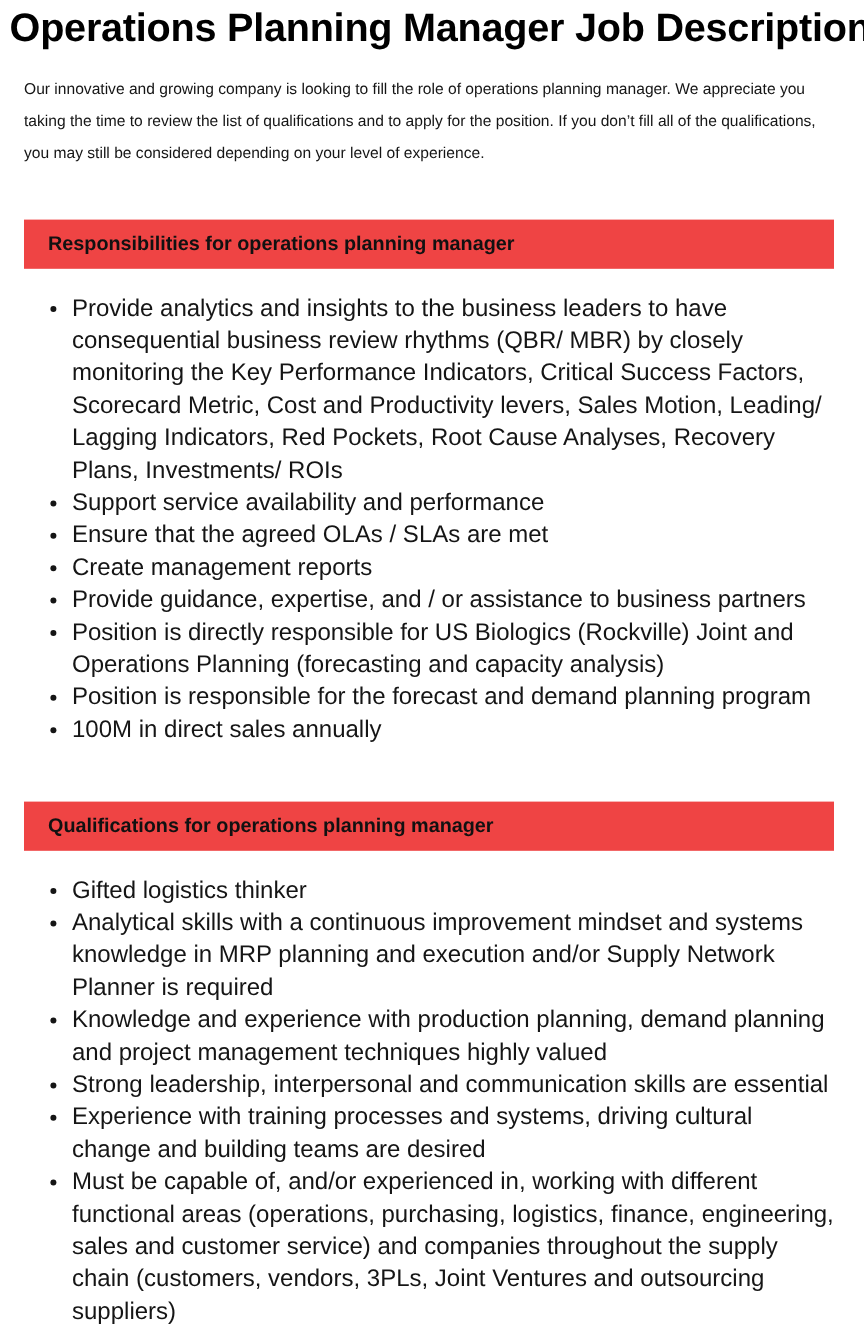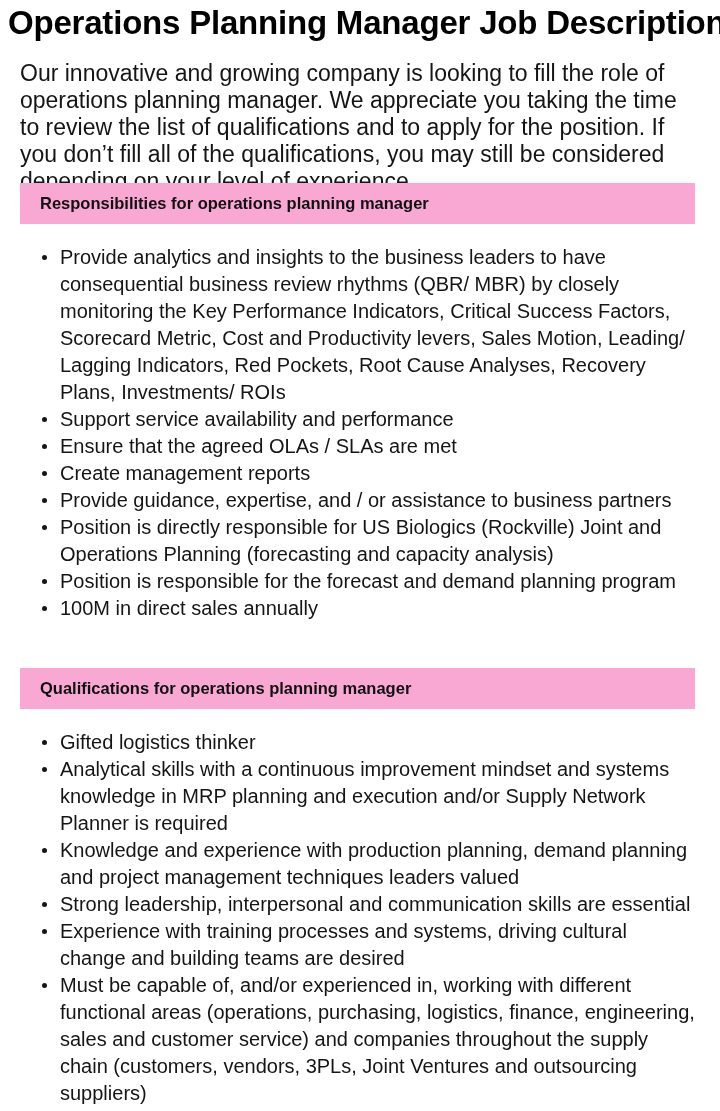--- a/index.html
+++ b/index.html
@@ -21,31 +21,31 @@
       font-weight: bold;
       letter-spacing: -0.2px;
       white-space: nowrap;
       color: #000000;
     }
     .intro {
       position: absolute;
       left: 20px;
       top: 60px;
       width: 680px;
-      font-size: 23px;
+      font-size: 13px;
       line-height: 27px;
       margin: 0;
       color: #151515;
     }
     .section-header {
       position: absolute;
       left: 20px;
       width: 675px;
       height: 41px;
-      background: #f9a8d4;
+      background: #ef4444;
       box-sizing: border-box;
       padding-left: 20px;
       font-size: 16.5px;
       font-weight: bold;
       line-height: 41px;
       color: #111111;
     }
     ul.list {
       position: absolute;
       left: 20px;
@@ -94,19 +94,19 @@
     <li>Position is directly responsible for US Biologics (Rockville) Joint and Operations Planning (forecasting and capacity analysis)</li>
     <li>Position is responsible for the forecast and demand planning program</li>
     <li>100M in direct sales annually</li>
   </ul>
 
   <div class="section-header" style="top:668px;">Qualifications for operations planning manager</div>
 
   <ul class="list" style="top:729px;">
     <li>Gifted logistics thinker</li>
     <li>Analytical skills with a continuous improvement mindset and systems knowledge in MRP planning and execution and/or Supply Network Planner is required</li>
-    <li>Knowledge and experience with production planning, demand planning and project management techniques leaders valued</li>
+    <li>Knowledge and experience with production planning, demand planning and project management techniques highly valued</li>
     <li>Strong leadership, interpersonal and communication skills are essential</li>
     <li>Experience with training processes and systems, driving cultural change and building teams are desired</li>
     <li>Must be capable of, and/or experienced in, working with different functional areas (operations, purchasing, logistics, finance, engineering, sales and customer service) and companies throughout the supply chain (customers, vendors, 3PLs, Joint Ventures and outsourcing suppliers)</li>
   </ul>
 
 </div>
 
 </body></html>

